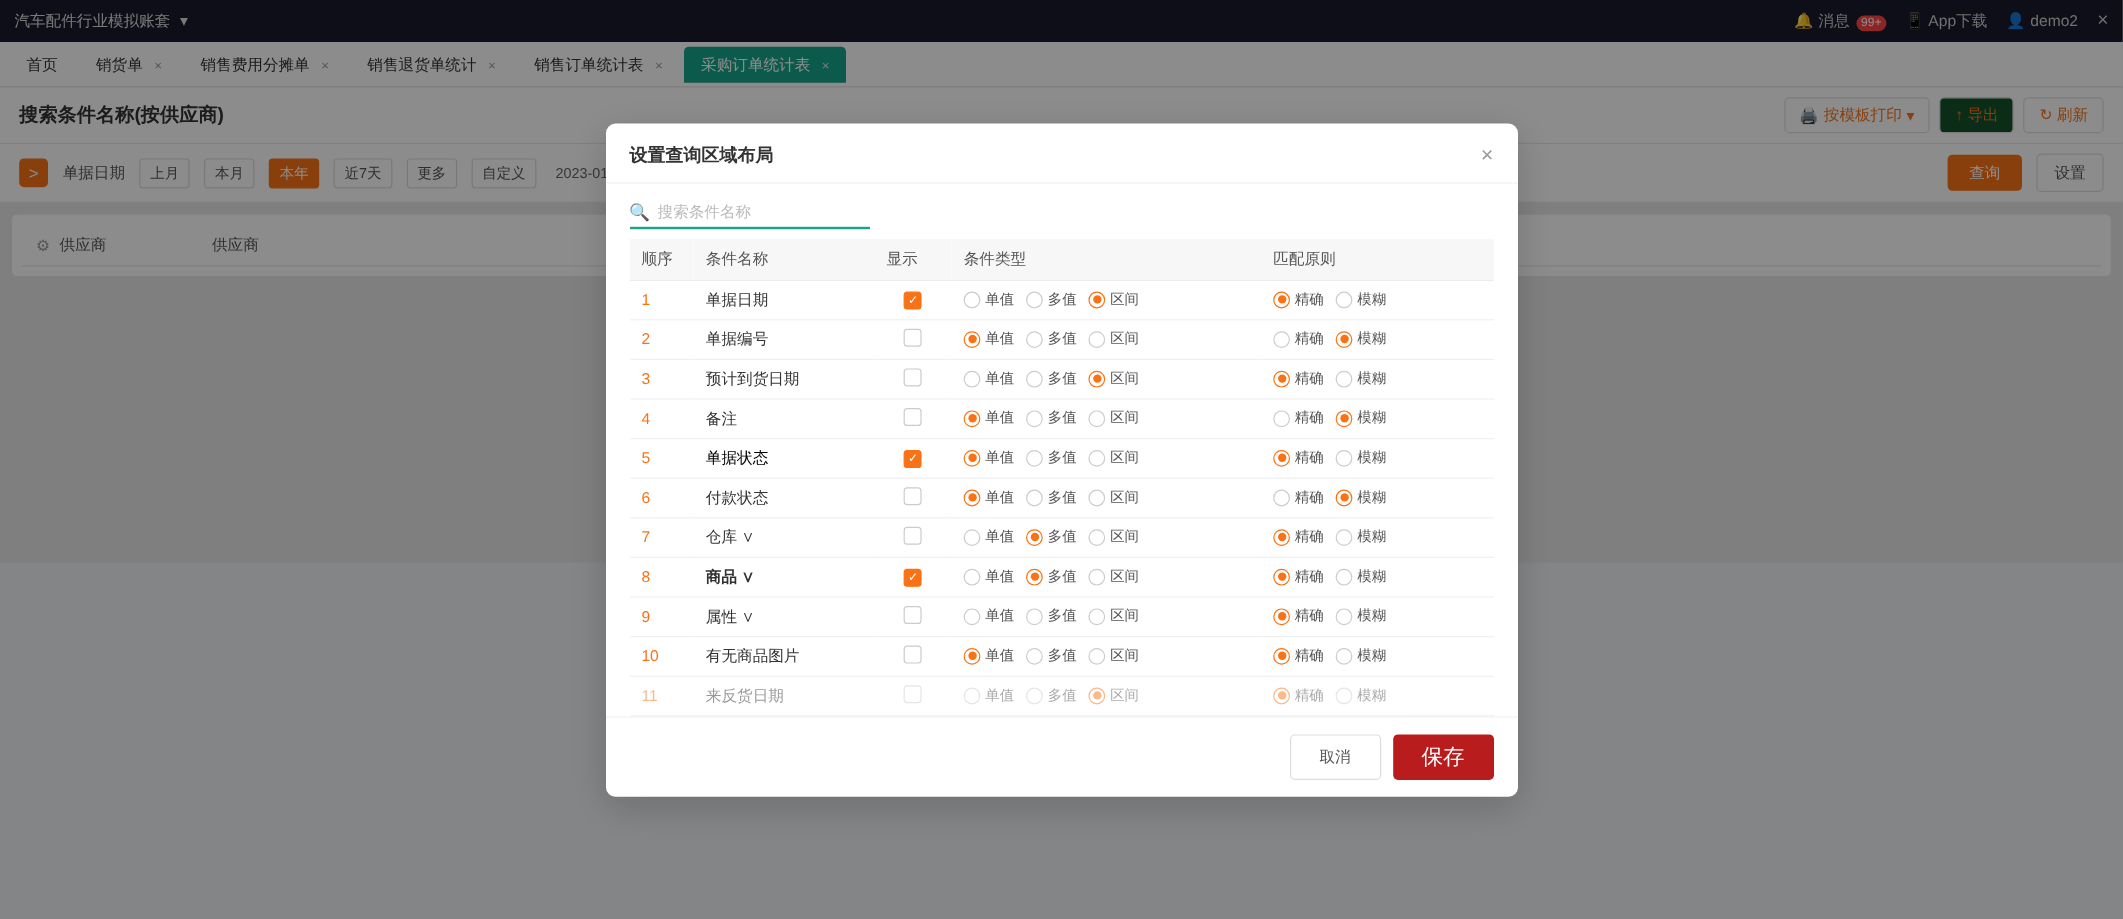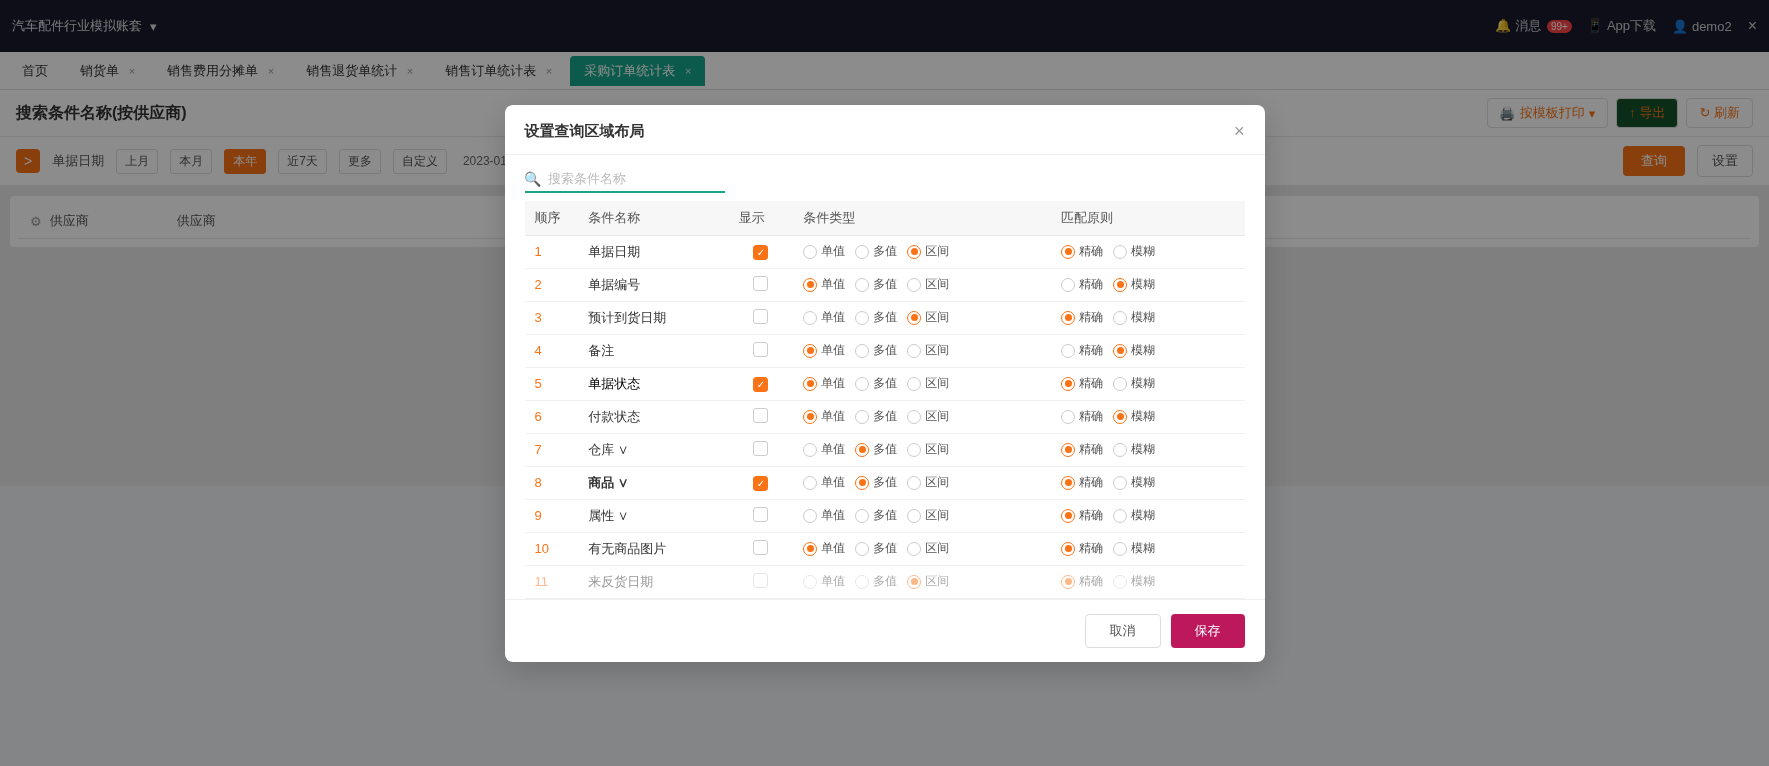--- a/index.html
+++ b/index.html
@@ -1,21 +1,21 @@
 <!DOCTYPE html>
 <html><head>
   <meta charset="utf-8">
   <style>
     * { box-sizing: border-box; margin: 0; padding: 0; }
     body { font-family: "Microsoft YaHei", Arial, sans-serif; font-size: 13px; background: #f0f2f5; overflow: hidden; }
 
     
     .top-nav {
       background: #1a1a2e;
-      height: 52px;
+      height: 35px;
       display: flex;
       align-items: center;
       padding: 0 12px;
       color: #ccc;
       justify-content: space-between;
     }
     .top-nav-left { display: flex; align-items: center; gap: 8px; font-size: 13px; color: #ddd; }
     .top-nav-right { display: flex; align-items: center; gap: 16px; font-size: 13px; color: #ccc; }
     .nav-badge { background: #ff4444; color: #fff; font-size: 10px; padding: 1px 4px; border-radius: 8px; margin-left: 2px; }
     .top-nav-close { color: #ccc; cursor: pointer; font-size: 16px; }
@@ -243,25 +243,25 @@
       border: 1px solid #ddd;
       background: #fff;
       border-radius: 4px;
       cursor: pointer;
       font-size: 13px;
       color: #555;
     }
     .btn-save {
       padding: 7px 24px;
       border: none;
-      background: #be185d;
+      background: #b91c1c;
       color: #fff;
       border-radius: 4px;
       cursor: pointer;
-      font-size: 13px;
+      font-size: 18px;
       font-weight: 500;
     }
     .btn-query {
       background: #f97316;
       color: #fff;
       border: none;
       padding: 6px 18px;
       border-radius: 4px;
       cursor: pointer;
       font-size: 13px;

